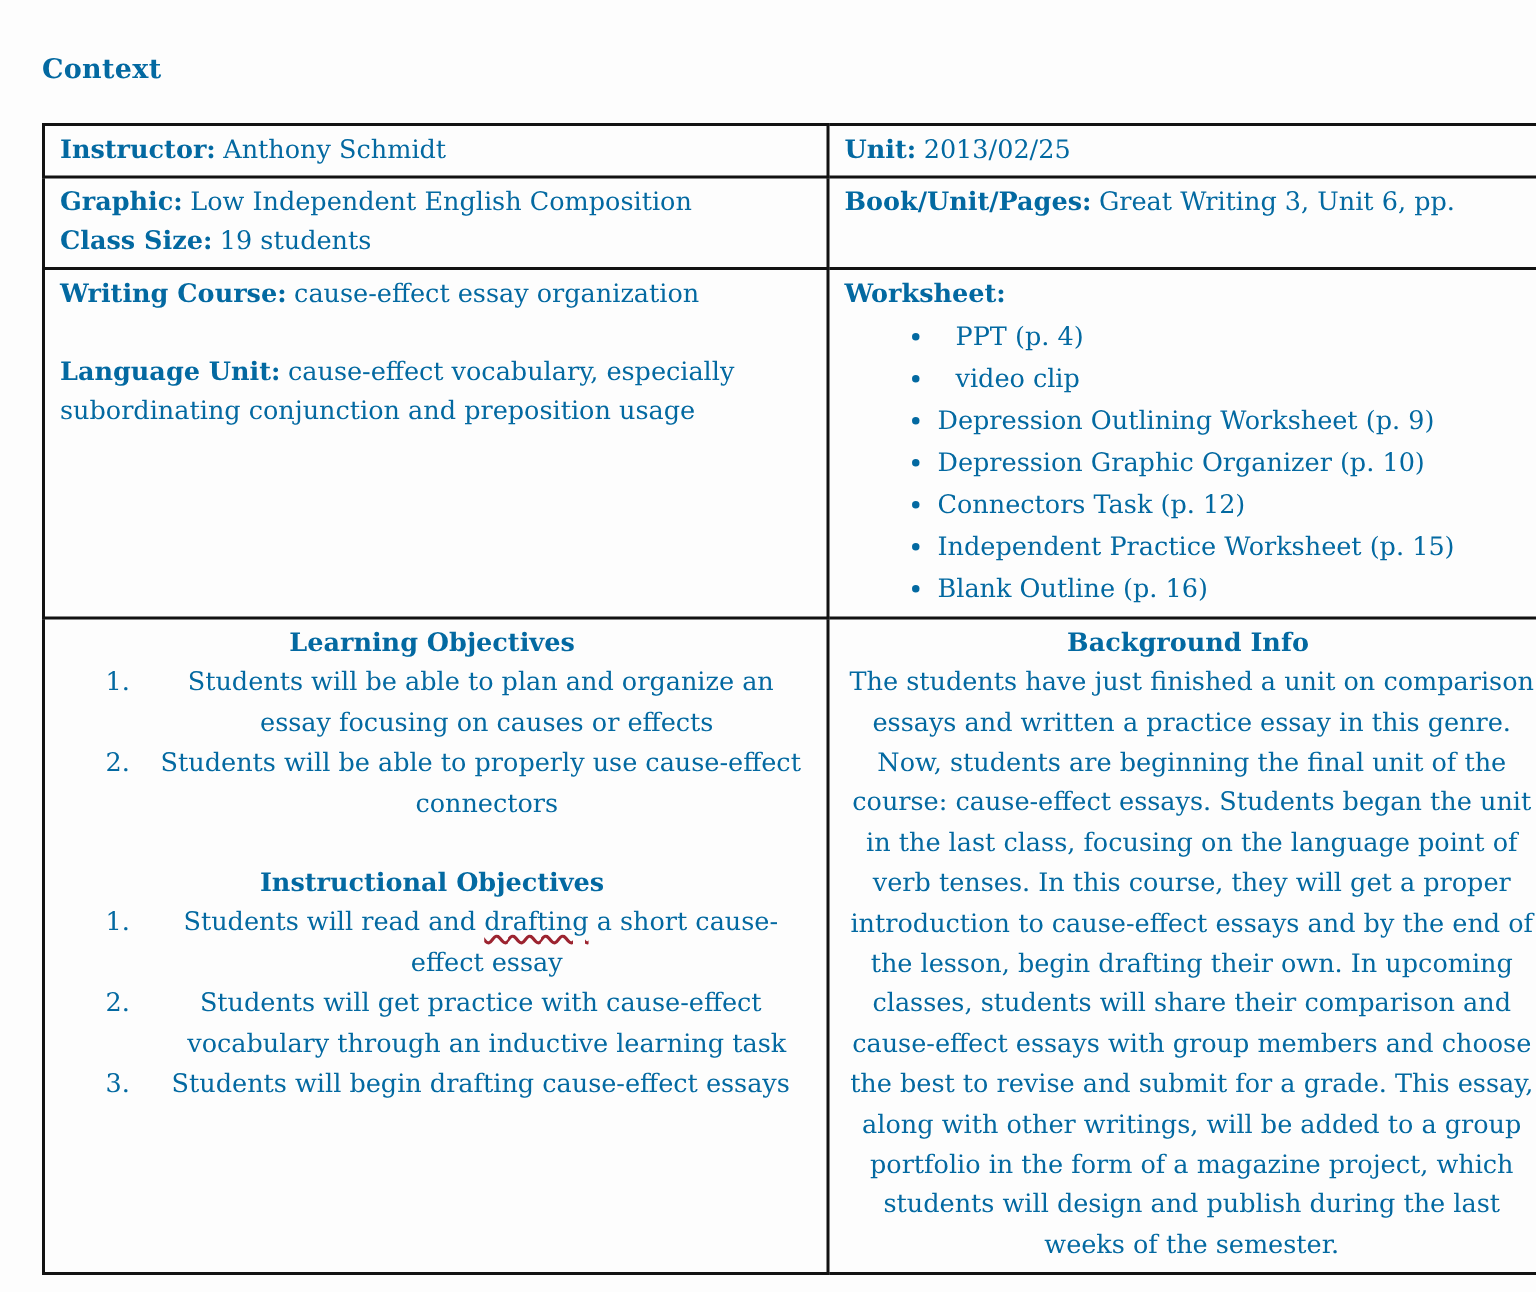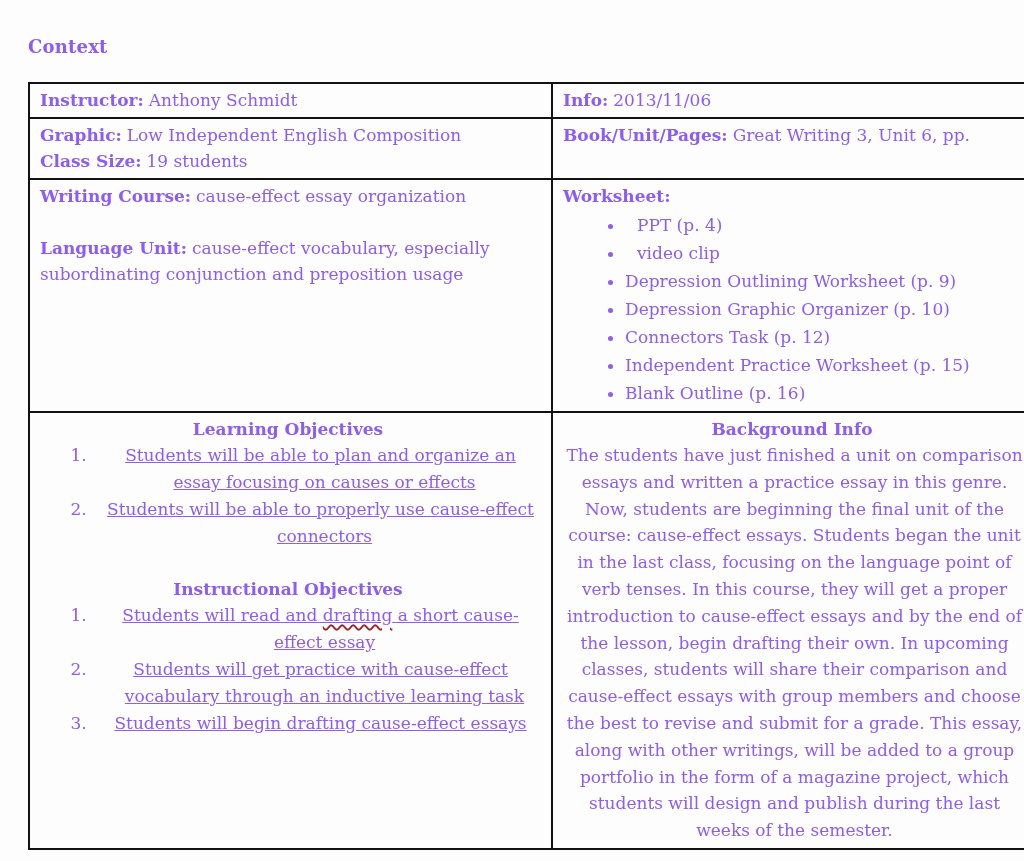--- a/index.html
+++ b/index.html
@@ -5,21 +5,21 @@
   html, body {
     margin: 0;
     padding: 0;
     background: #fdfdfd;
   }
   .page {
     position: relative;
     width: 1024px;
     height: 861px;
     background: #fdfdfd;
-    color: #8b5cf6;
+    color: #0369a1;
     font-family: "DejaVu Serif", serif;
     overflow: hidden;
   }
   .doc-title {
     position: absolute;
     left: 28px;
     top: 36px;
     margin: 0;
     font-size: 18px;
     font-weight: bold;
@@ -63,21 +63,20 @@
   }
   ul.materials li {
     line-height: 28px;
   }
   ul.materials li.extra-indent {
     padding-left: 12px;
   }
   ol.objectives {
     margin: 0;
     padding-left: 52px;
-    text-decoration: underline;
   }
   ol.objectives li {
     line-height: 27px;
     padding-left: 16px;
     text-indent: -8px;
   }
   .misspelled {
     text-decoration: underline wavy #9c2430;
     text-decoration-thickness: 2px;
     text-underline-offset: 3px;
@@ -94,21 +93,21 @@
 
   <h1 class="doc-title">Context</h1>
 
   <table class="context-table">
     <tbody>
         <tr class="r1">
       <td class="col-left">
         <span class="lbl">Instructor:</span><span>Anthony Schmidt</span>
       </td>
       <td class="col-right">
-        <span class="lbl">Info:</span><span>2013/11/06</span>
+        <span class="lbl">Unit:</span><span>2013/02/25</span>
       </td>
     </tr>
 
     <tr class="r2">
       <td class="col-left">
         <p class="line"><span class="lbl">Graphic:</span><span>Low Independent  English Composition</span></p>
         <p class="line"><span class="lbl">Class Size:</span><span>19 students</span></p>
       </td>
       <td class="col-right">
         <span class="lbl">Book/Unit/Pages:</span><span>Great Writing 3, Unit 6, pp.</span>

